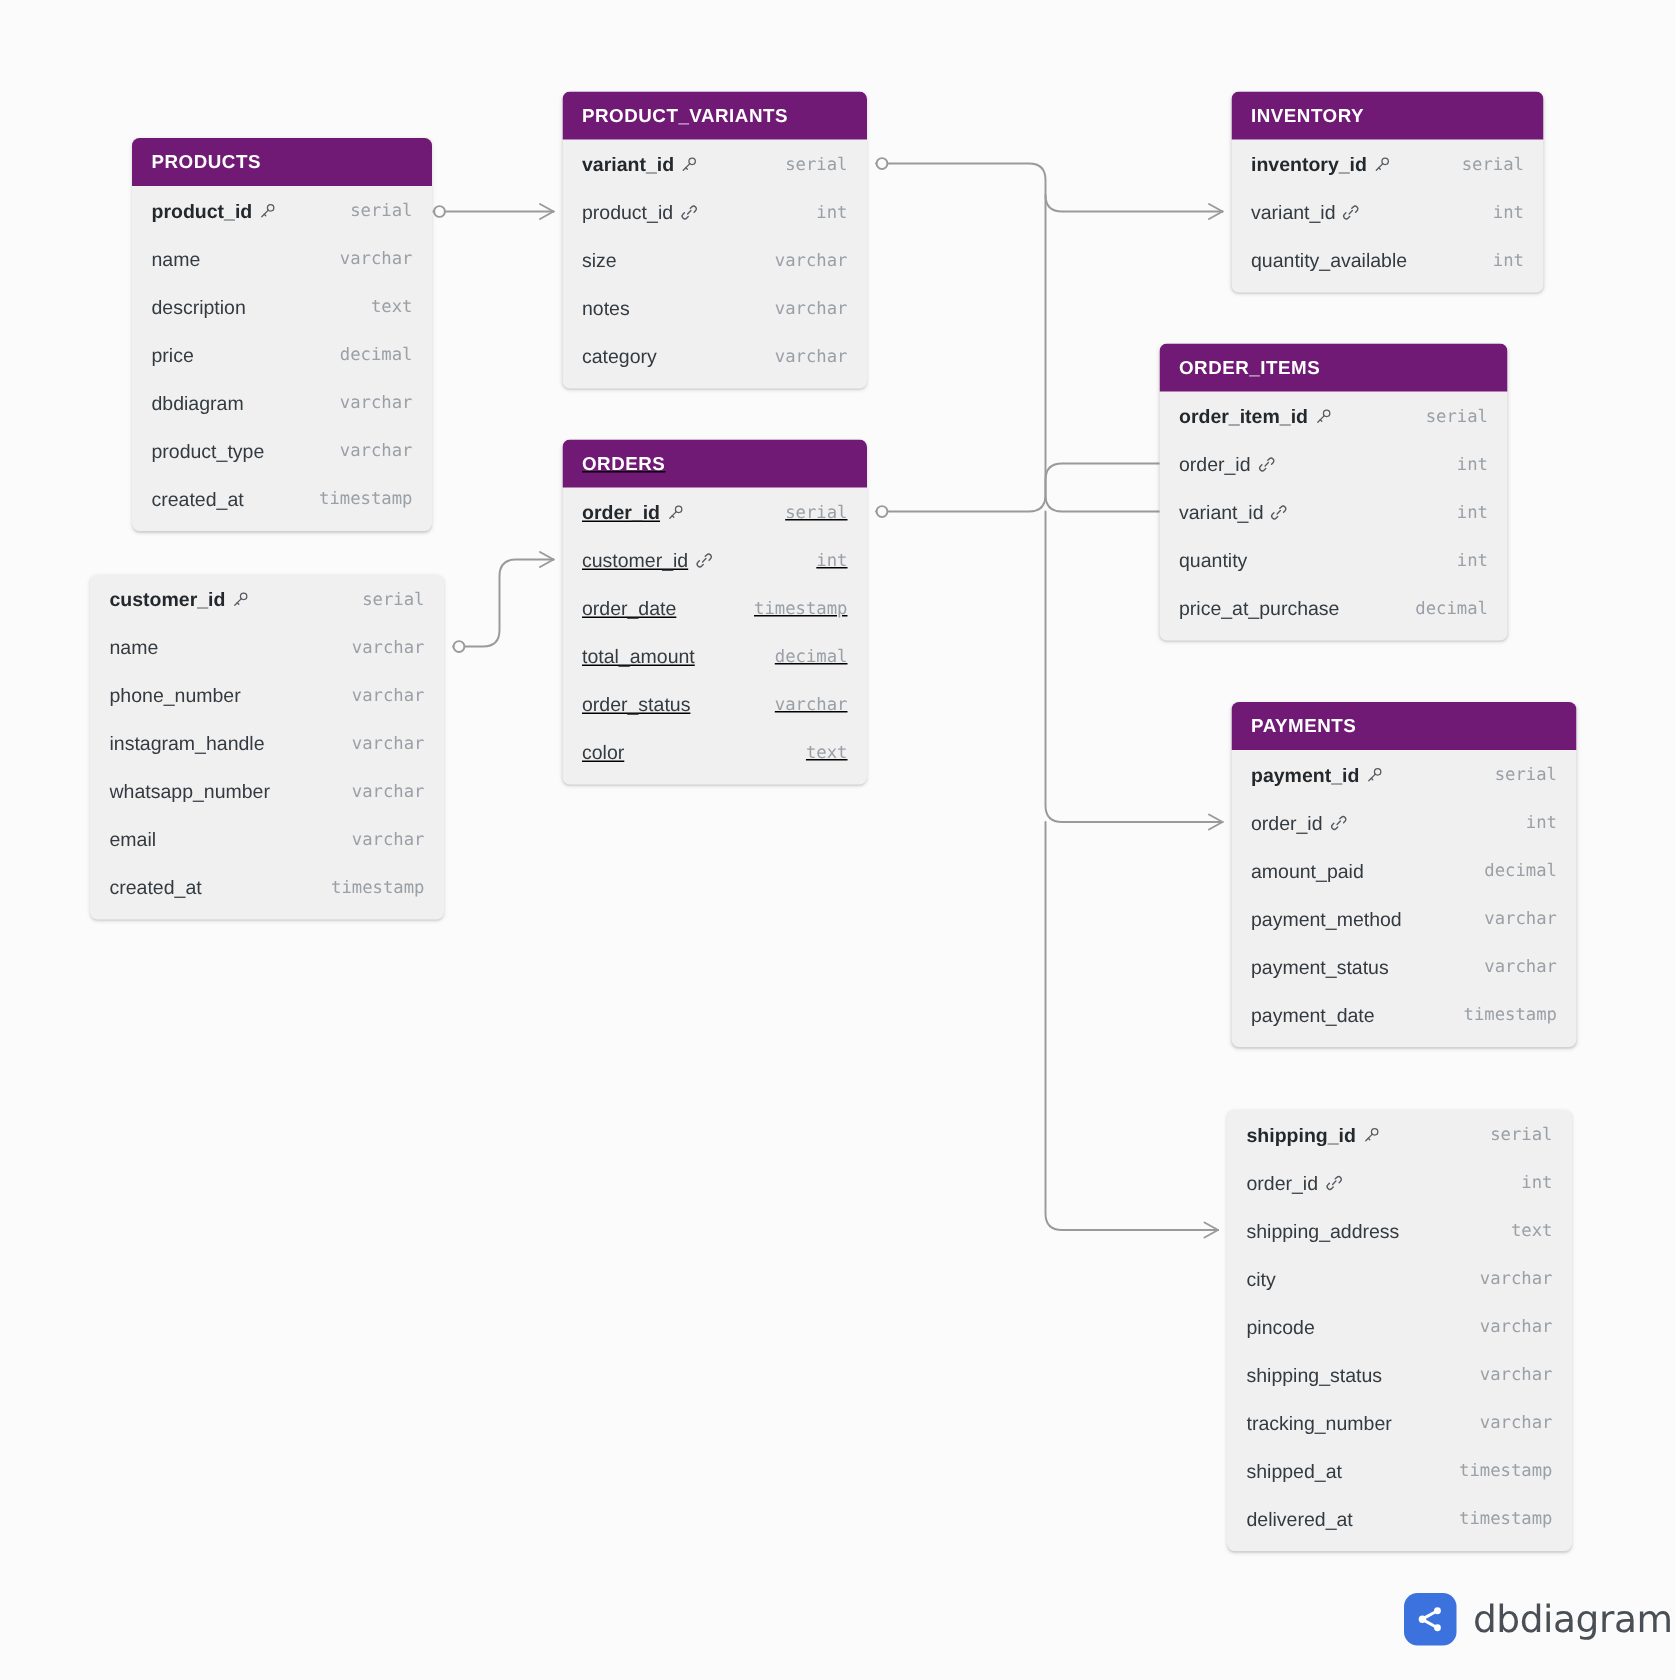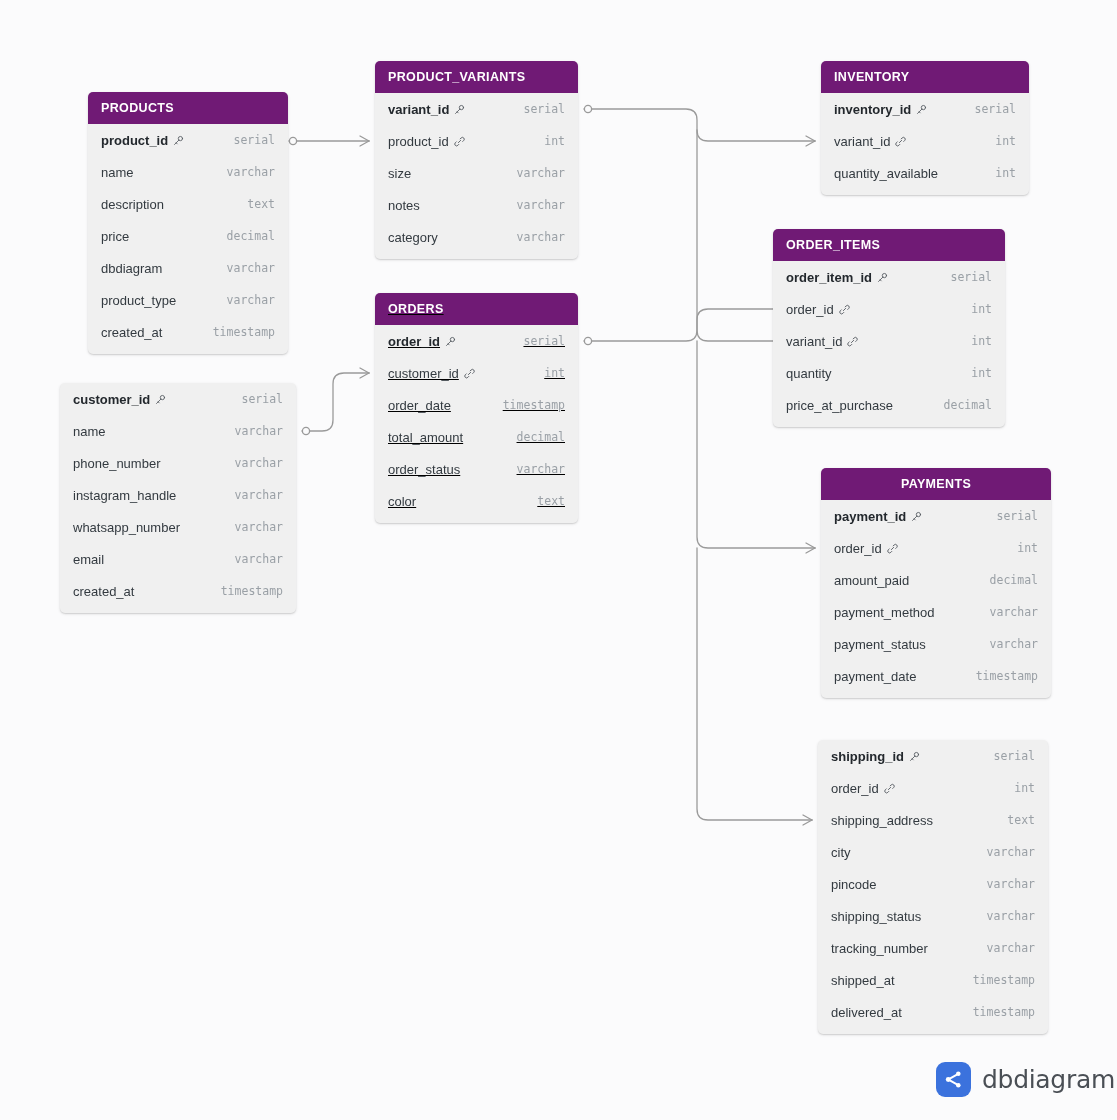--- a/index.html
+++ b/index.html
@@ -451,21 +451,21 @@
             <span class="field-type">int</span>
           </div>
           <div class="field-row">
             <span class="field-name">
               <span>price_at_purchase</span>
             </span>
             <span class="field-type">decimal</span>
           </div>
         </div>
       </div>
-      <div class="table-card" style="left: 821px; top: 468px; width: 230px; text-align: center;">
+      <div class="table-card" style="left: 821px; top: 468px; width: 230px;">
         <div class="table-header">PAYMENTS</div>
         <div class="table-body">
           <div class="field-row is-pk">
             <span class="field-name">
               <span>payment_id</span>
               <span class="key-icon">
                 <svg width="11" height="11" viewBox="0 0 16 16" fill="none" stroke="#555b61" stroke-width="1.25" stroke-linecap="round" stroke-linejoin="round">
                   <circle cx="10.8" cy="5.2" r="3.1"></circle>
                   <line x1="8.6" y1="7.4" x2="2.2" y2="13.8"></line>
                   <line x1="4.6" y1="11.4" x2="6.1" y2="12.9"></line>

